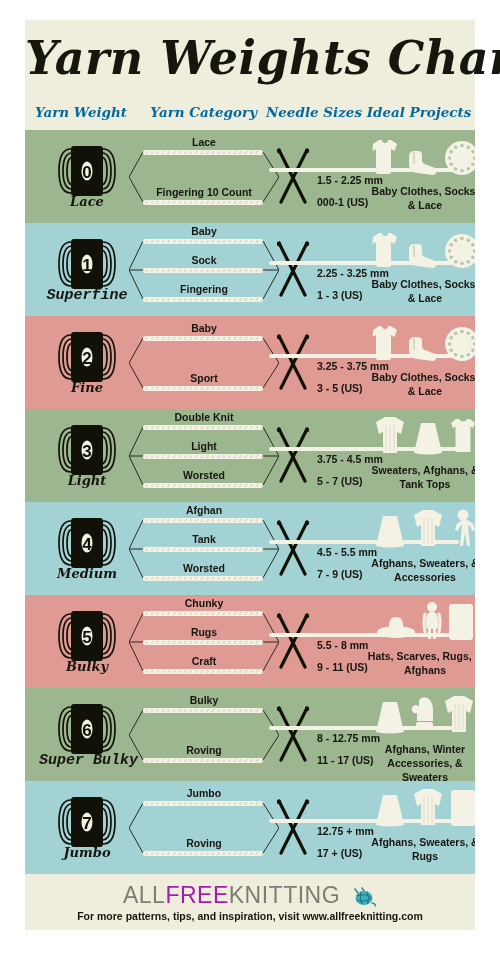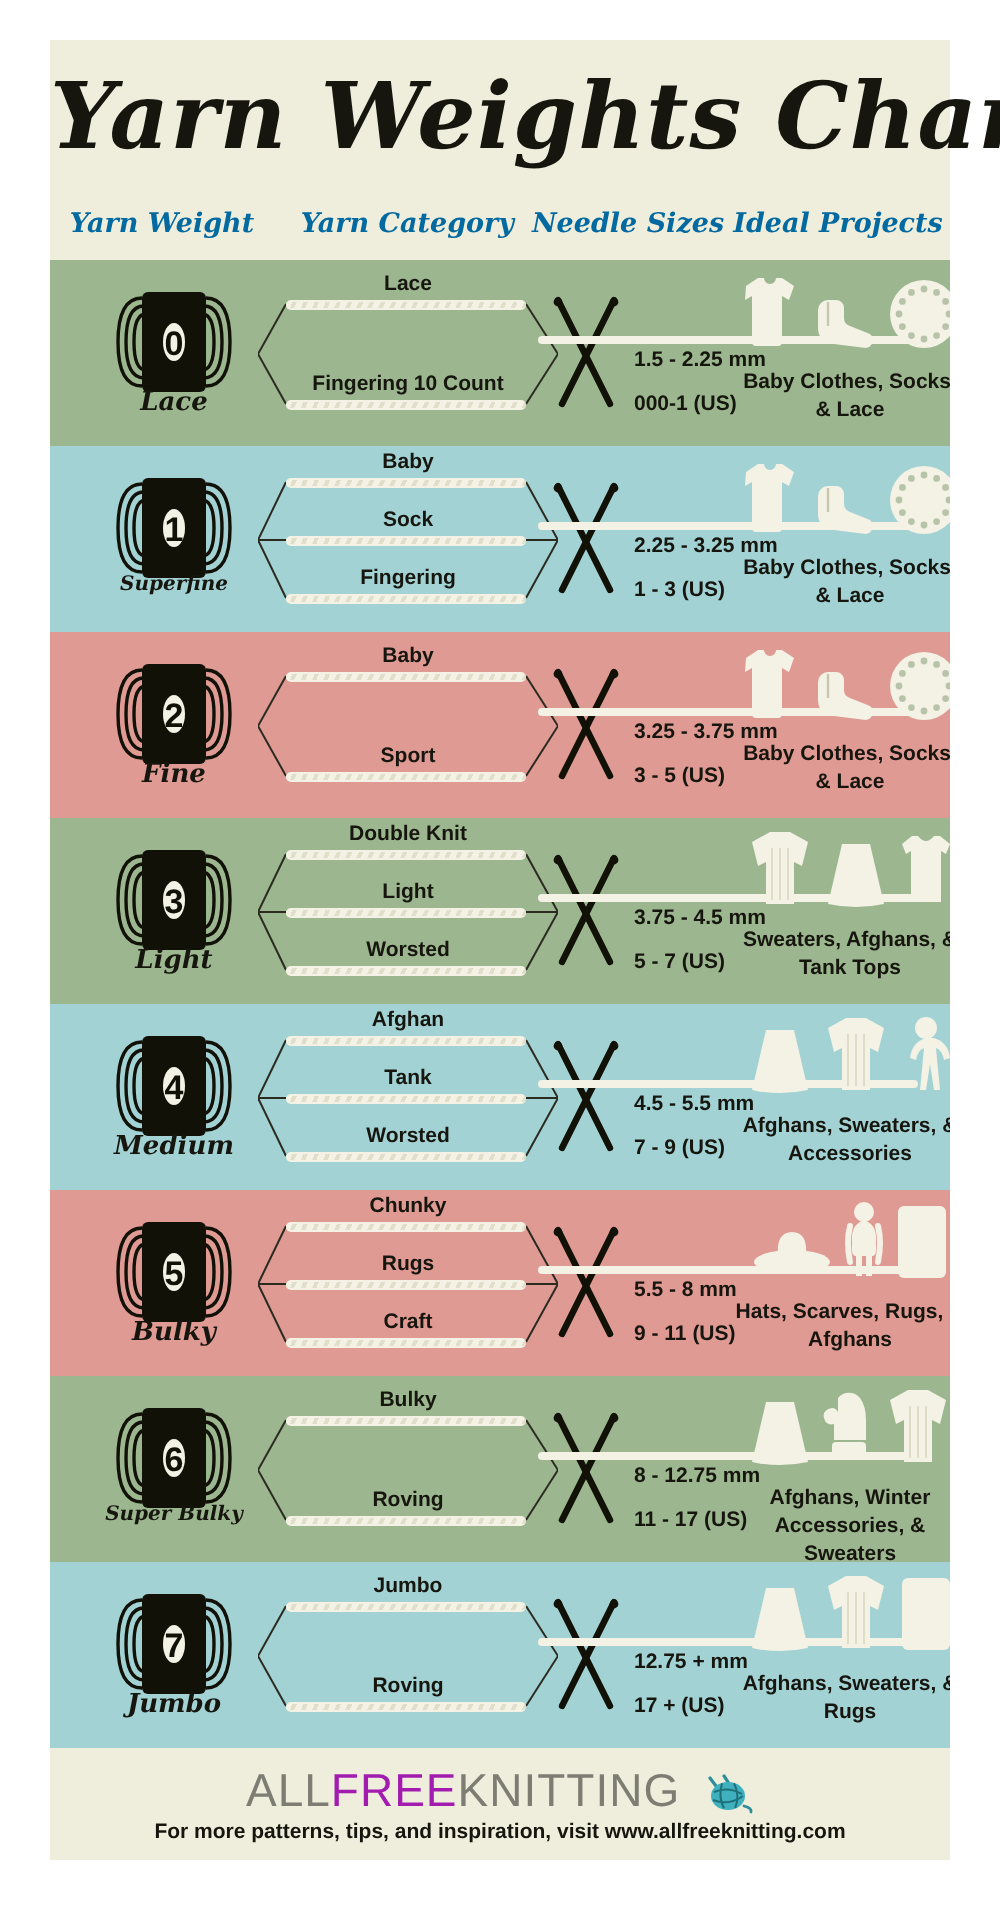--- a/index.html
+++ b/index.html
@@ -31,21 +31,21 @@
   .row.teal{background:#a3d2d5;}
   .row.pink{background:#df9a93;}
 
   
   .skein{position:absolute;left:14px;top:14px;width:96px;height:72px;}
   .skein-label{
     position:absolute;left:0;top:50px;width:96px;text-align:center;
     font-family:"DejaVu Serif",serif;font-style:italic;font-weight:bold;
     font-size:13px;color:#16160f;white-space:nowrap;
   }
-  .skein-label.sm{font-size:10px;}
+  .skein-label.sm{font-size:15px;font-family:Liberation Mono, monospace;}
 
   
   .cats{position:absolute;left:104px;top:6px;width:150px;height:82px;}
   .catline{position:absolute;left:0;width:150px;height:24px;}
   .cat-txt{
     position:absolute;left:0;width:150px;text-align:center;top:0;
     font-size:10.5px;font-weight:bold;color:#16160f;white-space:nowrap;
   }
   .cat-yarn{
     position:absolute;left:14px;top:14px;width:120px;height:5px;

